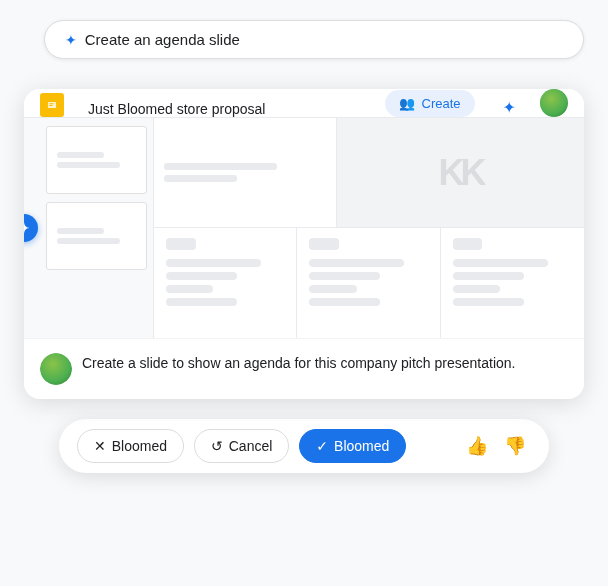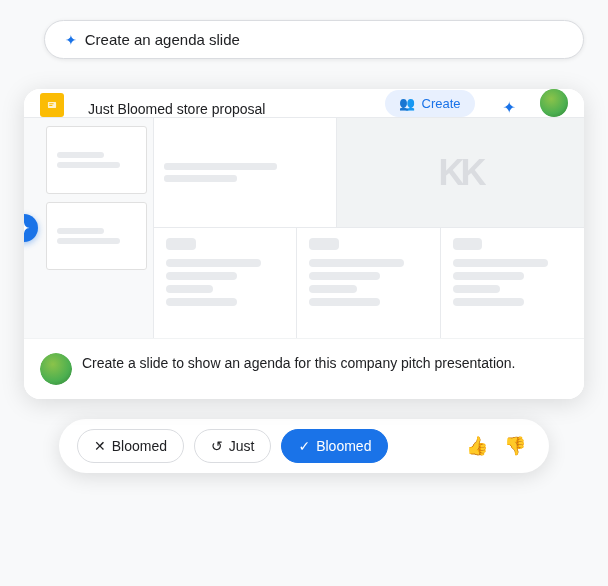--- a/index.html
+++ b/index.html
@@ -450,21 +450,21 @@
 
 <div style="width:100%; max-width:560px; display:flex; justify-content:center; margin-top:10px;">
   <div class="action-bar">
     <button class="action-btn">
       <span>✕</span>
       <span>Bloomed</span>
     </button>
 
     <button class="action-btn">
       <span>↺</span>
-      <span>Just</span>
+      <span>Cancel</span>
     </button>
 
     <button class="action-btn insert">
       <span>✓</span>
       <span>Bloomed</span>
     </button>
 
     <div class="feedback-btns">
       <button class="feedback-btn">👍</button>
       <button class="feedback-btn">👎</button>

